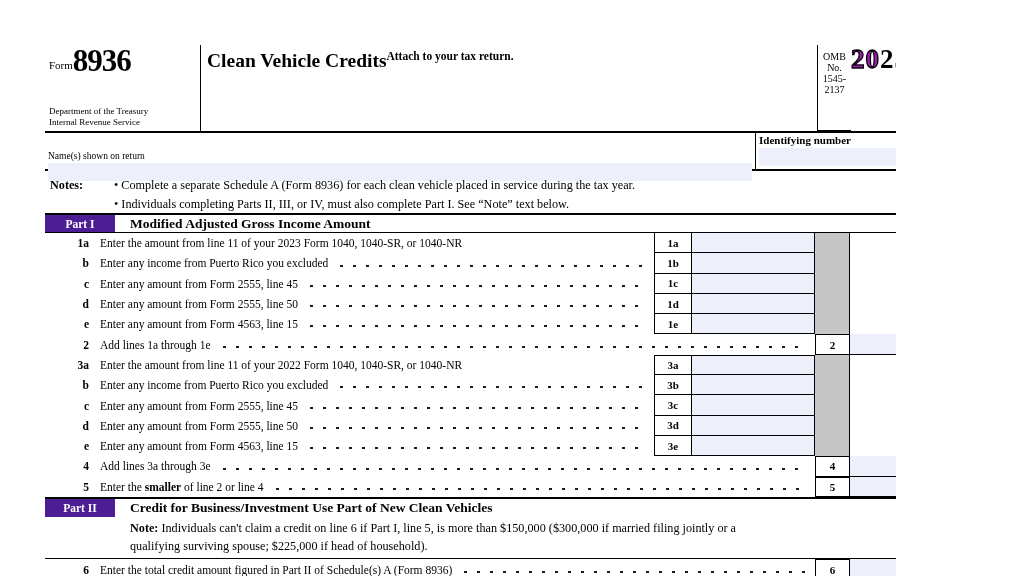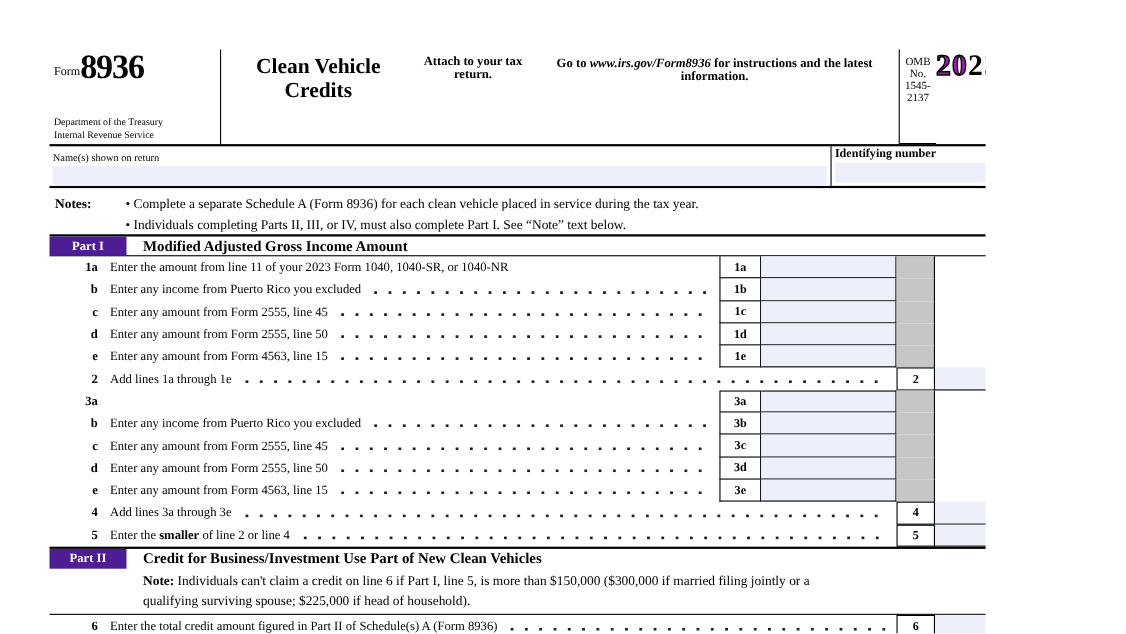--- a/index.html
+++ b/index.html
@@ -23,21 +23,21 @@
   .goto-line .url { font-style:italic; }
   .hdr-right { width:157px; display:flex; }
   .omb { font-size:10px; text-align:center; padding:6px 0 4px; border-bottom:1px solid #000; }
   .year { text-align:center; font-size:27px; font-weight:bold; line-height:1.05; letter-spacing:1px; }
   .year .outline { color:#a21caf; -webkit-text-stroke:1.3px #000; }
   .attach-block { font-size:9px; line-height:1.25; padding-left:24px; }
   .seq-num { font-size:12.5px; font-weight:bold; }
 
   
   .name-row { display:flex; height:38px; border-bottom:2.5px solid #000; }
-  .name-cell { flex:1; padding:6px 3px; }
+  .name-cell { flex:1; padding:18px 3px; }
   .small-label { font-size:9.5px; }
   .id-cell { width:220px; border-left:1.5px solid #000; padding:1px 3px; }
   .id-cell .small-label { font-weight:bold; font-size:11px; }
   .wide-field { height:18px; background:var(--lav); margin-top:2px; }
 
   
   .notes { display:flex; padding:5px 0 0 5px; font-size:12.2px; line-height:1.55; height:42px; }
   .notes-label { font-weight:bold; width:64px; }
   .notes-items div { white-space:nowrap; }
 
@@ -85,21 +85,20 @@
           <span class="form-number">8936</span>
         </div>
         <div class="dept">
           <div>Department of the Treasury</div>
           <div>Internal Revenue Service</div>
         </div>
       </div>
       <div class="hdr-center">
         <div class="form-title">Clean Vehicle Credits</div>
         <div class="attach-line">Attach to your tax return.</div>
-        <div class="goto-line"><span>Go to </span><span class="url">www.irs.gov/Form8936</span><span> for instructions and the latest information.</span></div>
       </div>
       <div class="hdr-right">
         <div class="omb">OMB No. 1545-2137</div>
         <div class="year"><span class="outline">20</span><span>23</span></div>
         <div class="attach-block">
           <div>Attachment</div>
           <div><span>Sequence No. </span><span class="seq-num">69</span></div>
         </div>
       </div>
     </div>
@@ -193,20 +192,21 @@
     <div class="cdesc"><span>Add lines 1a through 1e</span><b></b><span></span></div>
     <div class="leader"></div>
 
     <div class="rgt">
       <div class="obox">2</div>
       <div class="ofield"></div>
     </div>
   </div>
         <div class="trow group-start">
     <div class="cnum">3a</div>
+    <div class="cdesc"><span>Enter the amount from line 11 of your 2022 Form 1040, 1040-SR, or 1040-NR</span><b></b><span></span></div>
     <div class="leader no-dots"></div>
     <div class="rgt">
       <div class="ibox">3a</div>
       <div class="ifield"></div>
       <div class="graycol"></div>
       <div class="ospace"></div>
     </div>
 
   </div>
         <div class="trow">

